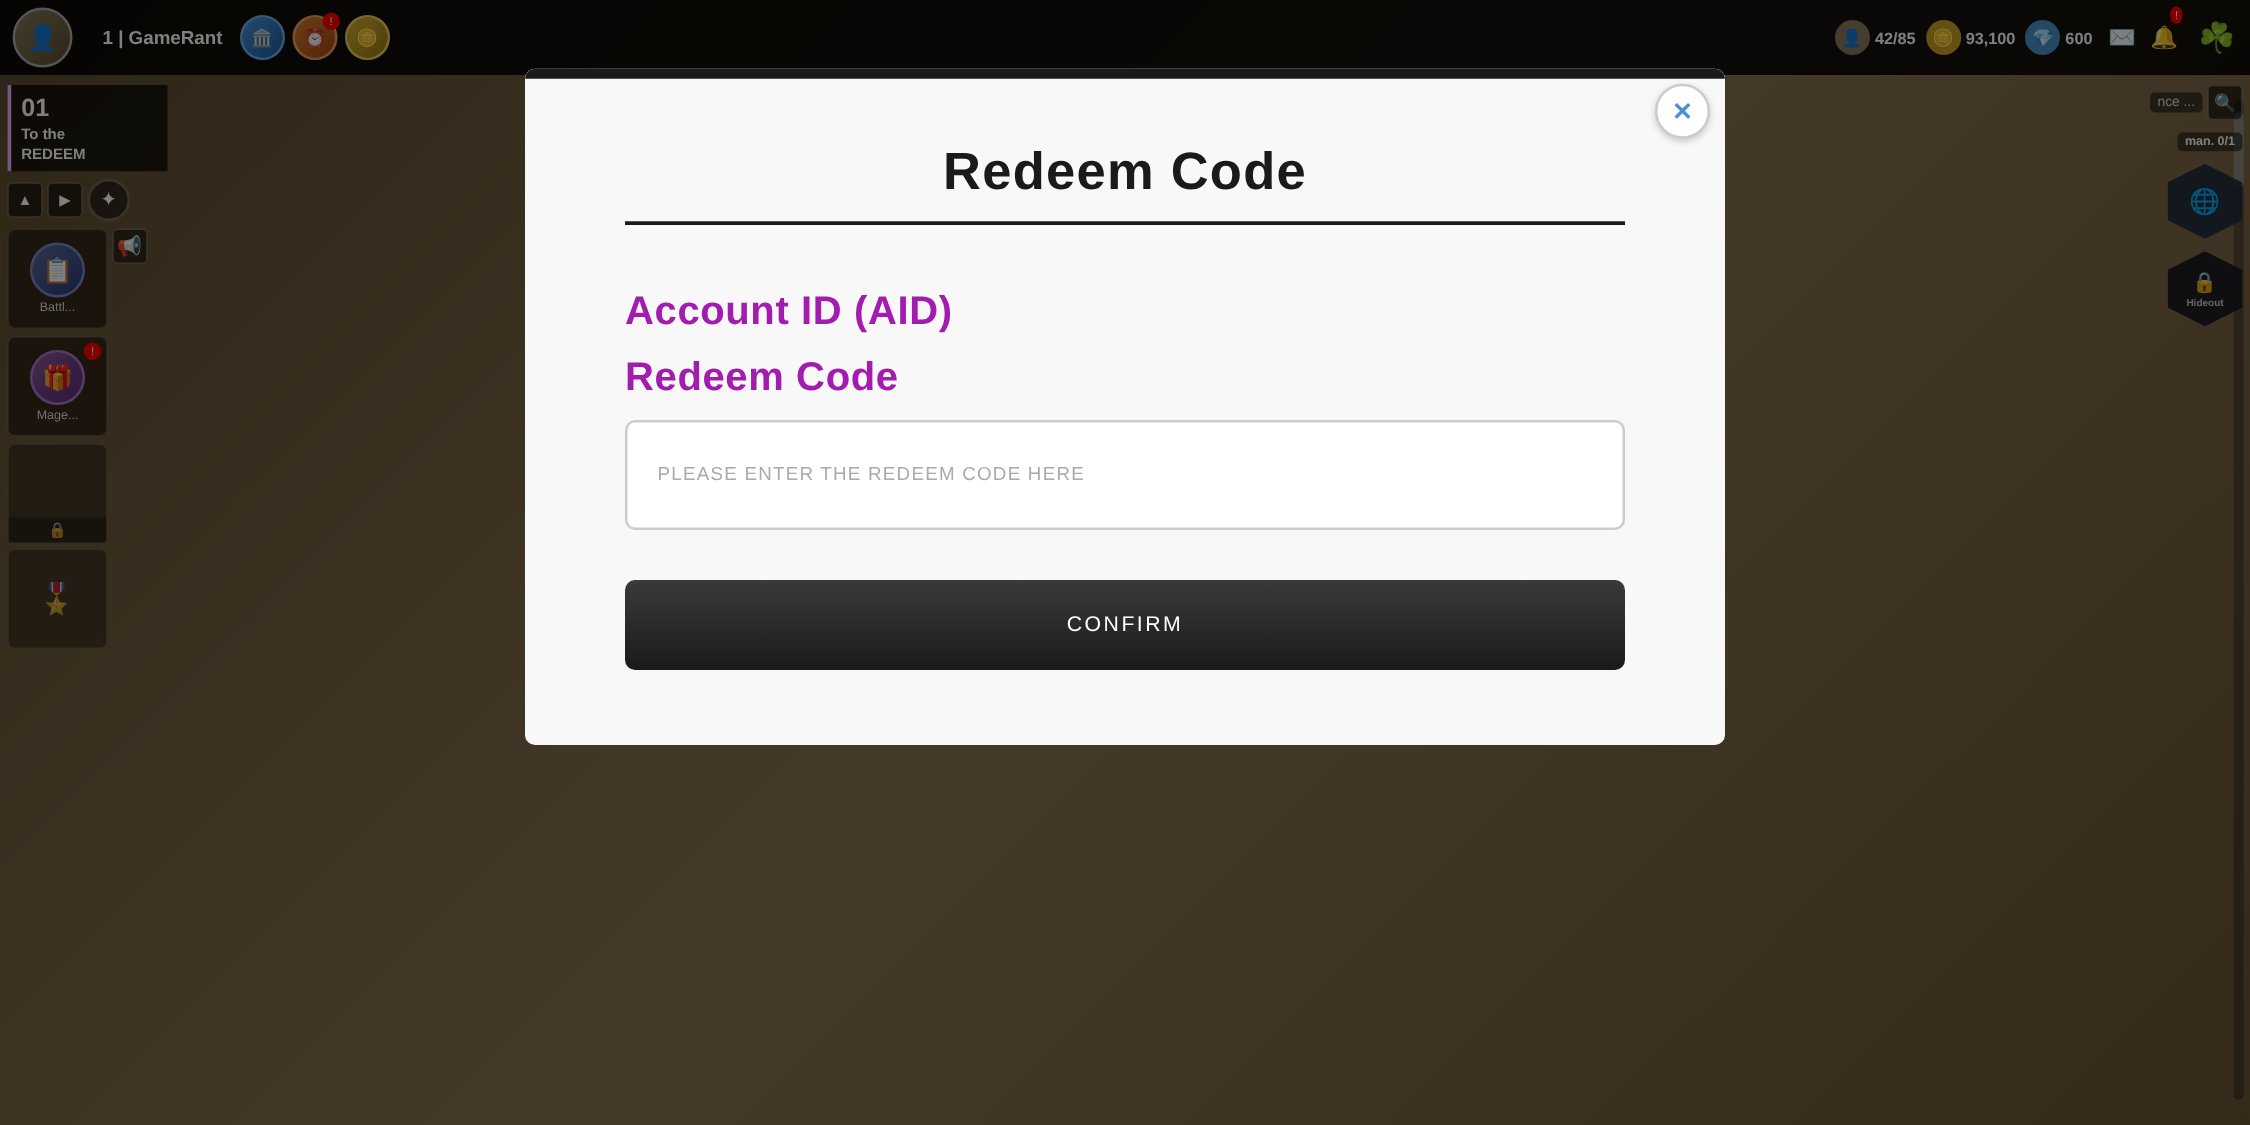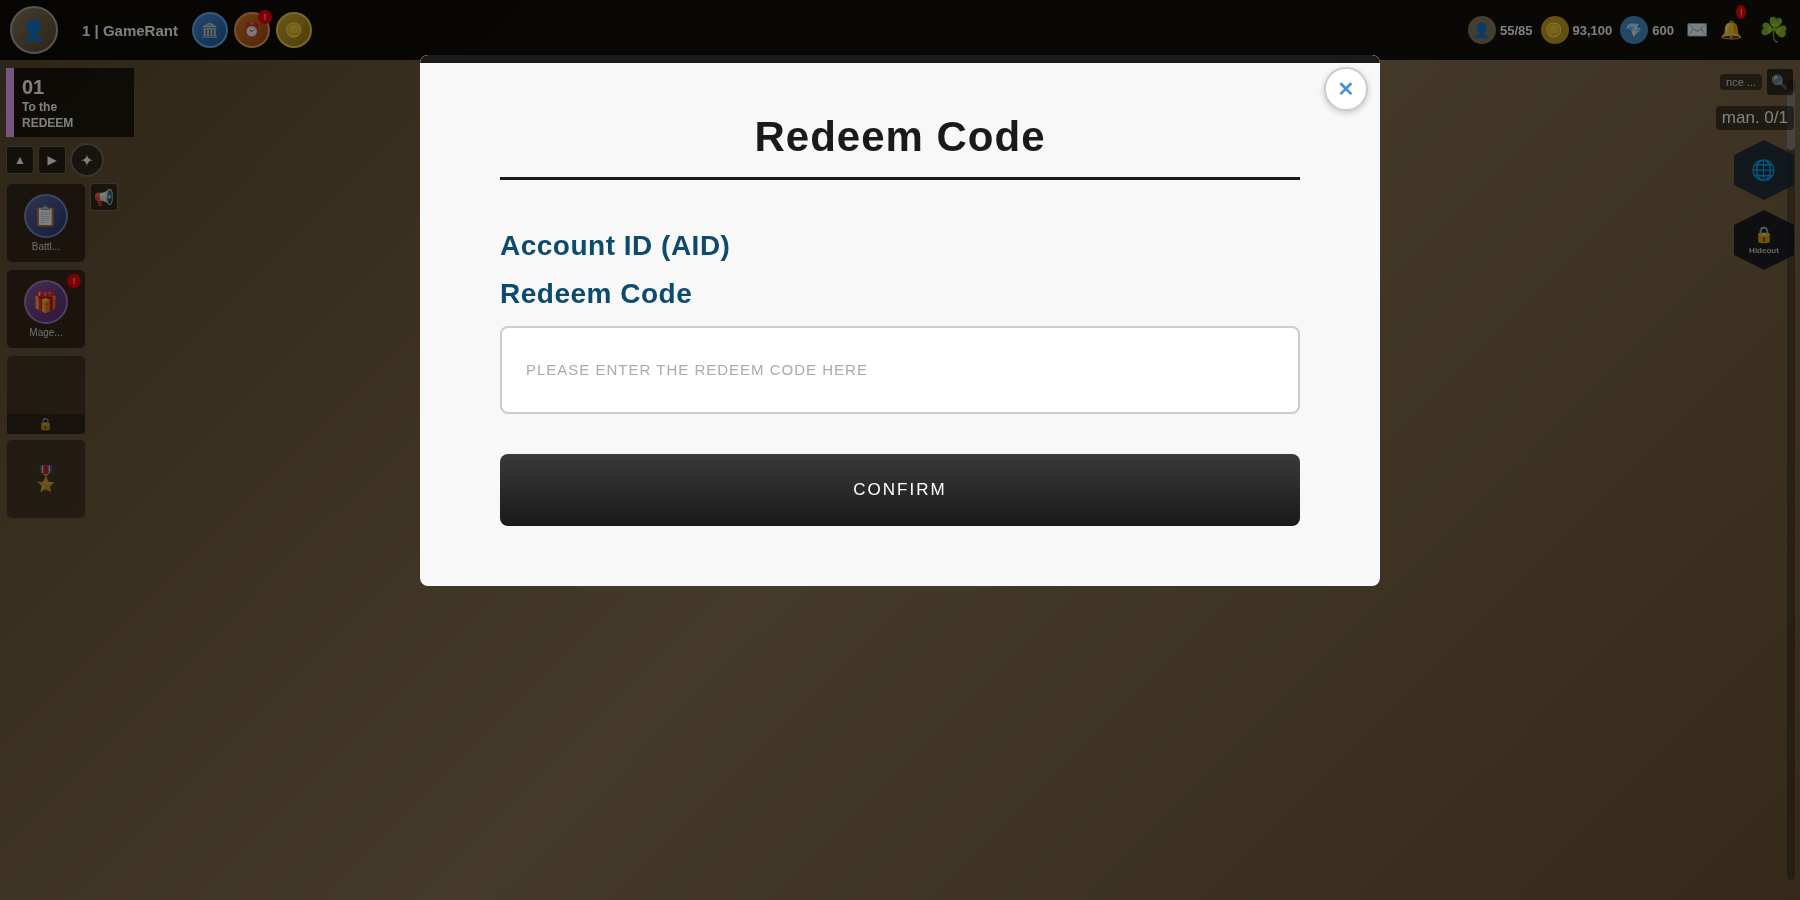--- a/index.html
+++ b/index.html
@@ -168,21 +168,21 @@
       display: flex;
       flex-direction: column;
       padding: 8px 6px;
       gap: 6px;
     }
 
     .chapter-badge {
       background: rgba(0,0,0,0.7);
       color: white;
       padding: 6px 8px;
-      border-left: 8px solid #f0abfc;
+      border-left: 3px solid #f0abfc;
       font-size: 12px;
       font-weight: bold;
       line-height: 1.3;
     }
 
     .chapter-num {
       font-size: 20px;
     }
 
     .sidebar-controls {
@@ -310,25 +310,26 @@
       display: flex;
       align-items: center;
       justify-content: center;
       color: white;
       font-size: 14px;
       cursor: pointer;
     }
 
     .right-man-info {
       color: white;
-      font-size: 17px;
+      font-size: 10px;
       background: rgba(0,0,0,0.5);
       padding: 2px 6px;
       border-radius: 4px;
       text-align: right;
+      font-weight: bold;
     }
 
     .right-hex-btn {
       width: 60px;
       height: 60px;
       background: rgba(30,40,60,0.9);
       clip-path: polygon(50% 0%, 100% 25%, 100% 75%, 50% 100%, 0% 75%, 0% 25%);
       display: flex;
       align-items: center;
       justify-content: center;
@@ -433,23 +434,23 @@
     }
 
     .modal-divider {
       height: 3px;
       background: #1a1a1a;
       margin: 0 auto 50px;
       width: 100%;
     }
 
     .field-label {
-      font-size: 28px;
-      font-weight: bold;
-      color: #0c4a6e;
+      font-size: 32px;
+      font-weight: bold;
+      color: #a21caf;
       margin-bottom: 16px;
       letter-spacing: 0.5px;
     }
 
     .field-input {
       width: 100%;
       height: 88px;
       border: 2px solid #ccc;
       border-radius: 8px;
       background: white;
@@ -507,21 +508,21 @@
       ⏰
       <span class="hud-badge">!</span>
     </div>
     <div class="hud-icon-circle yellow">🪙</div>
   </div>
 
   <div class="hud-spacer"></div>
 
   <div class="hud-stat">
     <div class="hud-stat-icon person">👤</div>
-    <span>55/85</span>
+    <span>42/85</span>
   </div>
 
   <div class="hud-stat">
     <div class="hud-stat-icon coin">🪙</div>
     <span>93,100</span>
   </div>
 
   <div class="hud-stat">
     <div class="hud-stat-icon diamond">💎</div>
     <span>600</span>

